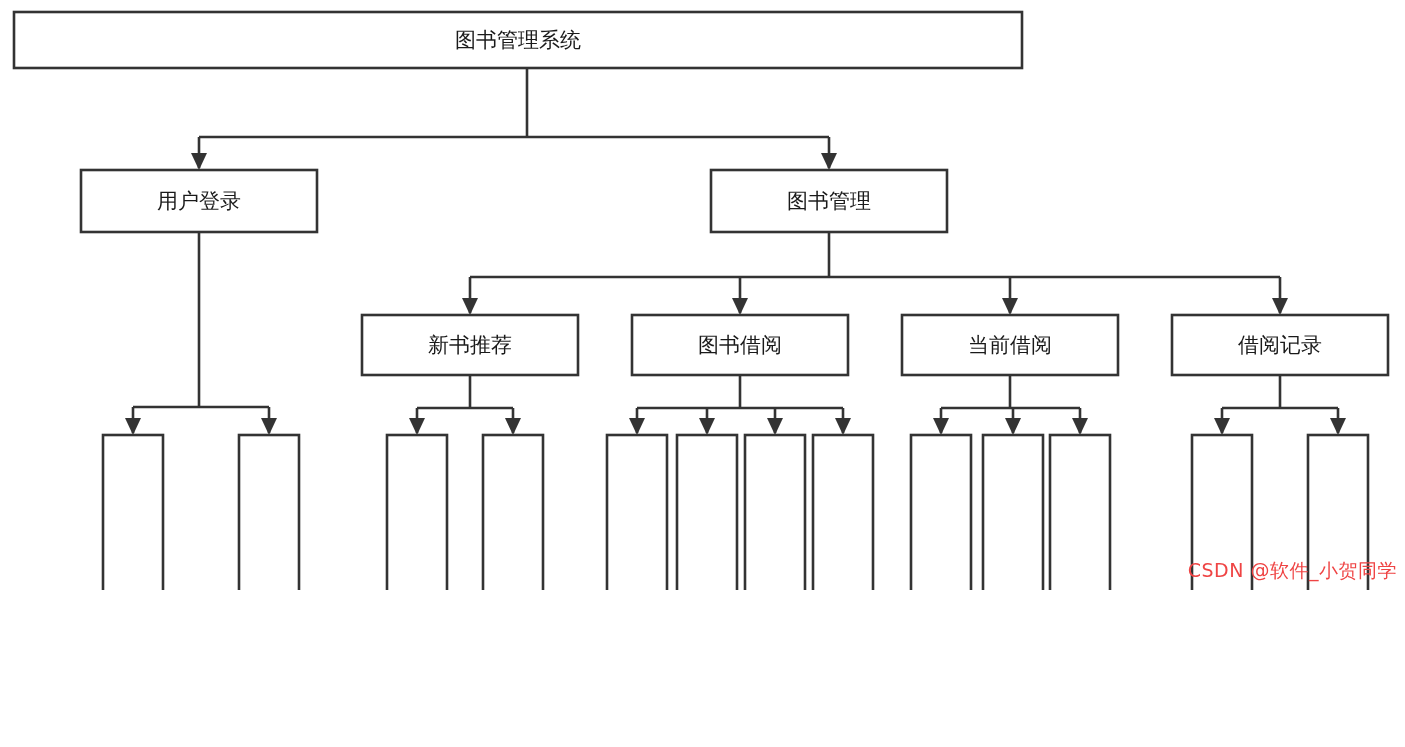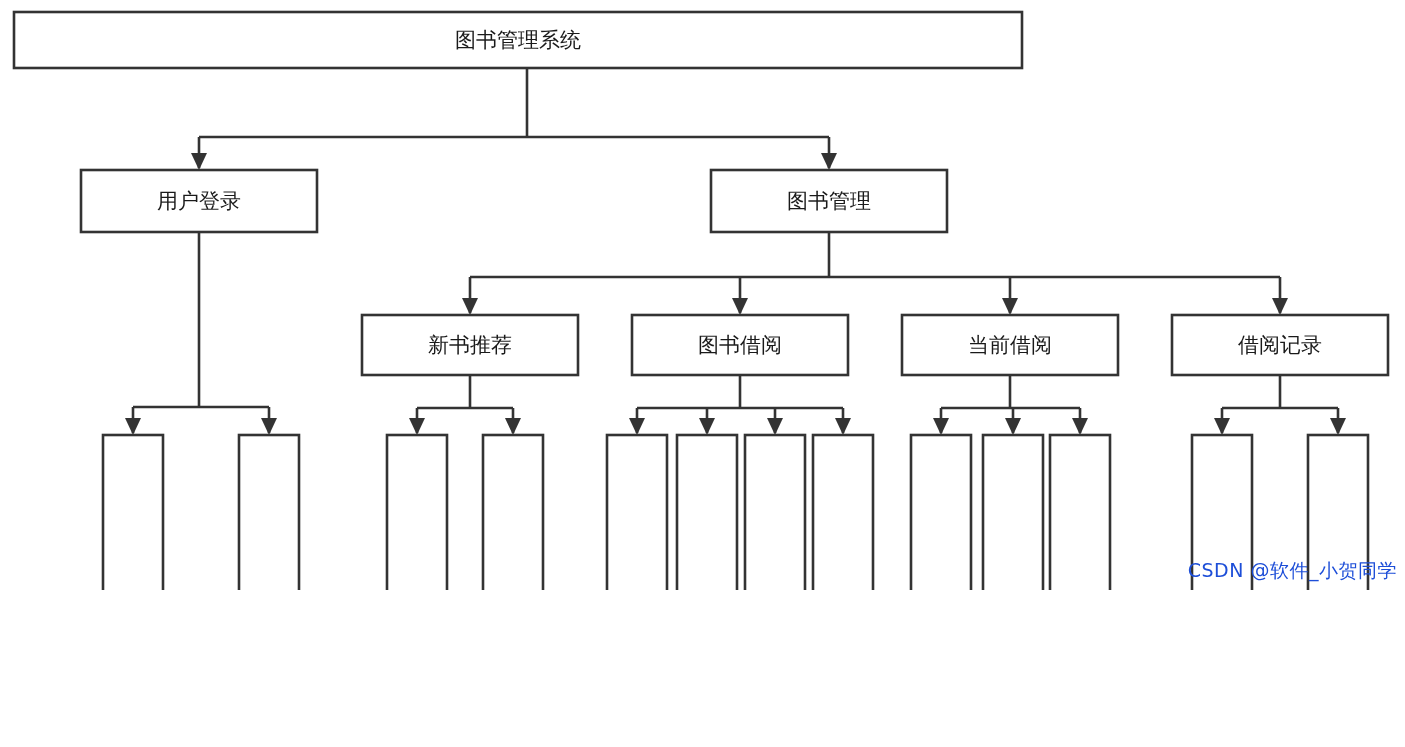--- a/index.html
+++ b/index.html
@@ -69,21 +69,21 @@
     color: #1a1a1a;
     letter-spacing: 1px;
     white-space: nowrap;
   }
   .watermark {
     position: absolute;
     right: 8px;
     bottom: 6px;
     font-family: "DejaVu Sans", "Liberation Sans", sans-serif;
     font-size: 19px;
-    color: #1d4ed8;
+    color: #ef4444;
     letter-spacing: 0.5px;
     white-space: nowrap;
   }
 </style>
 </head>
 <body>
 
 <div id="diagram-root">
 
   <svg id="tree-svg" viewBox="0 0 1405 747">

